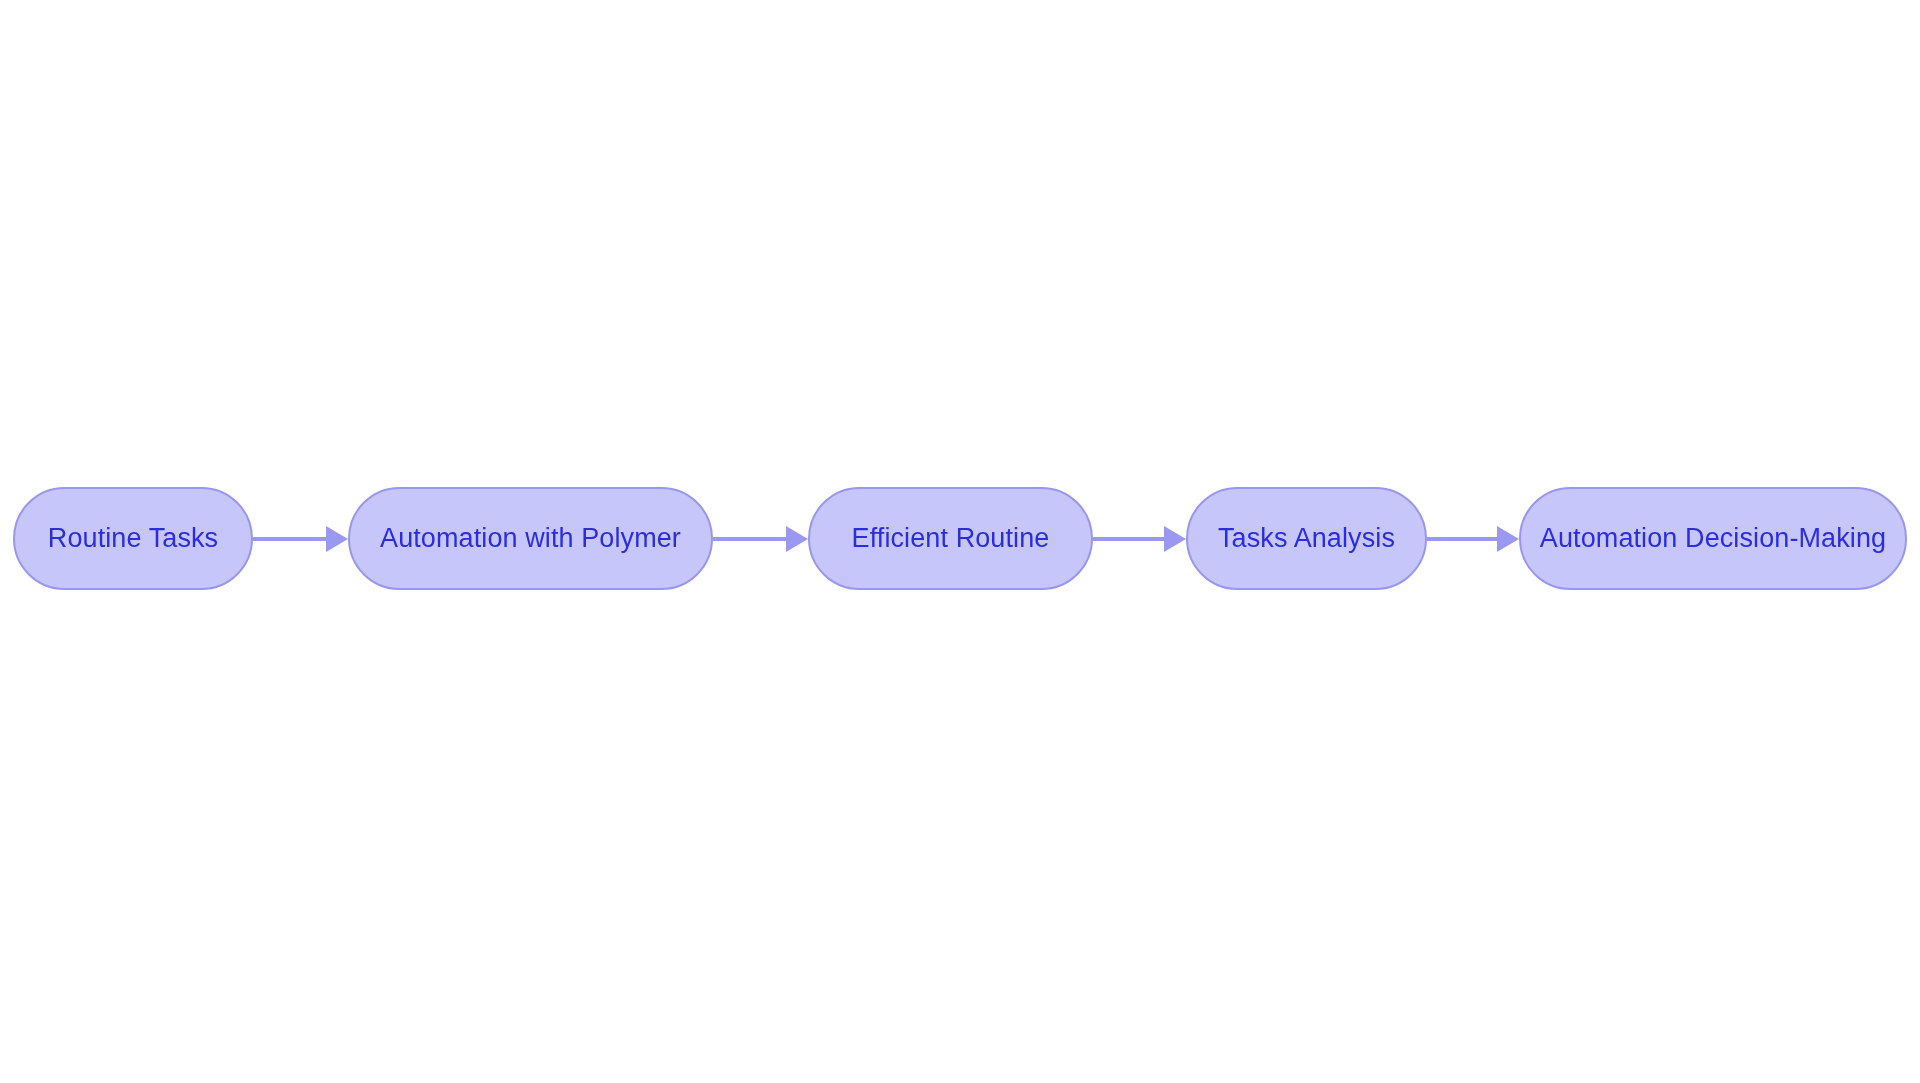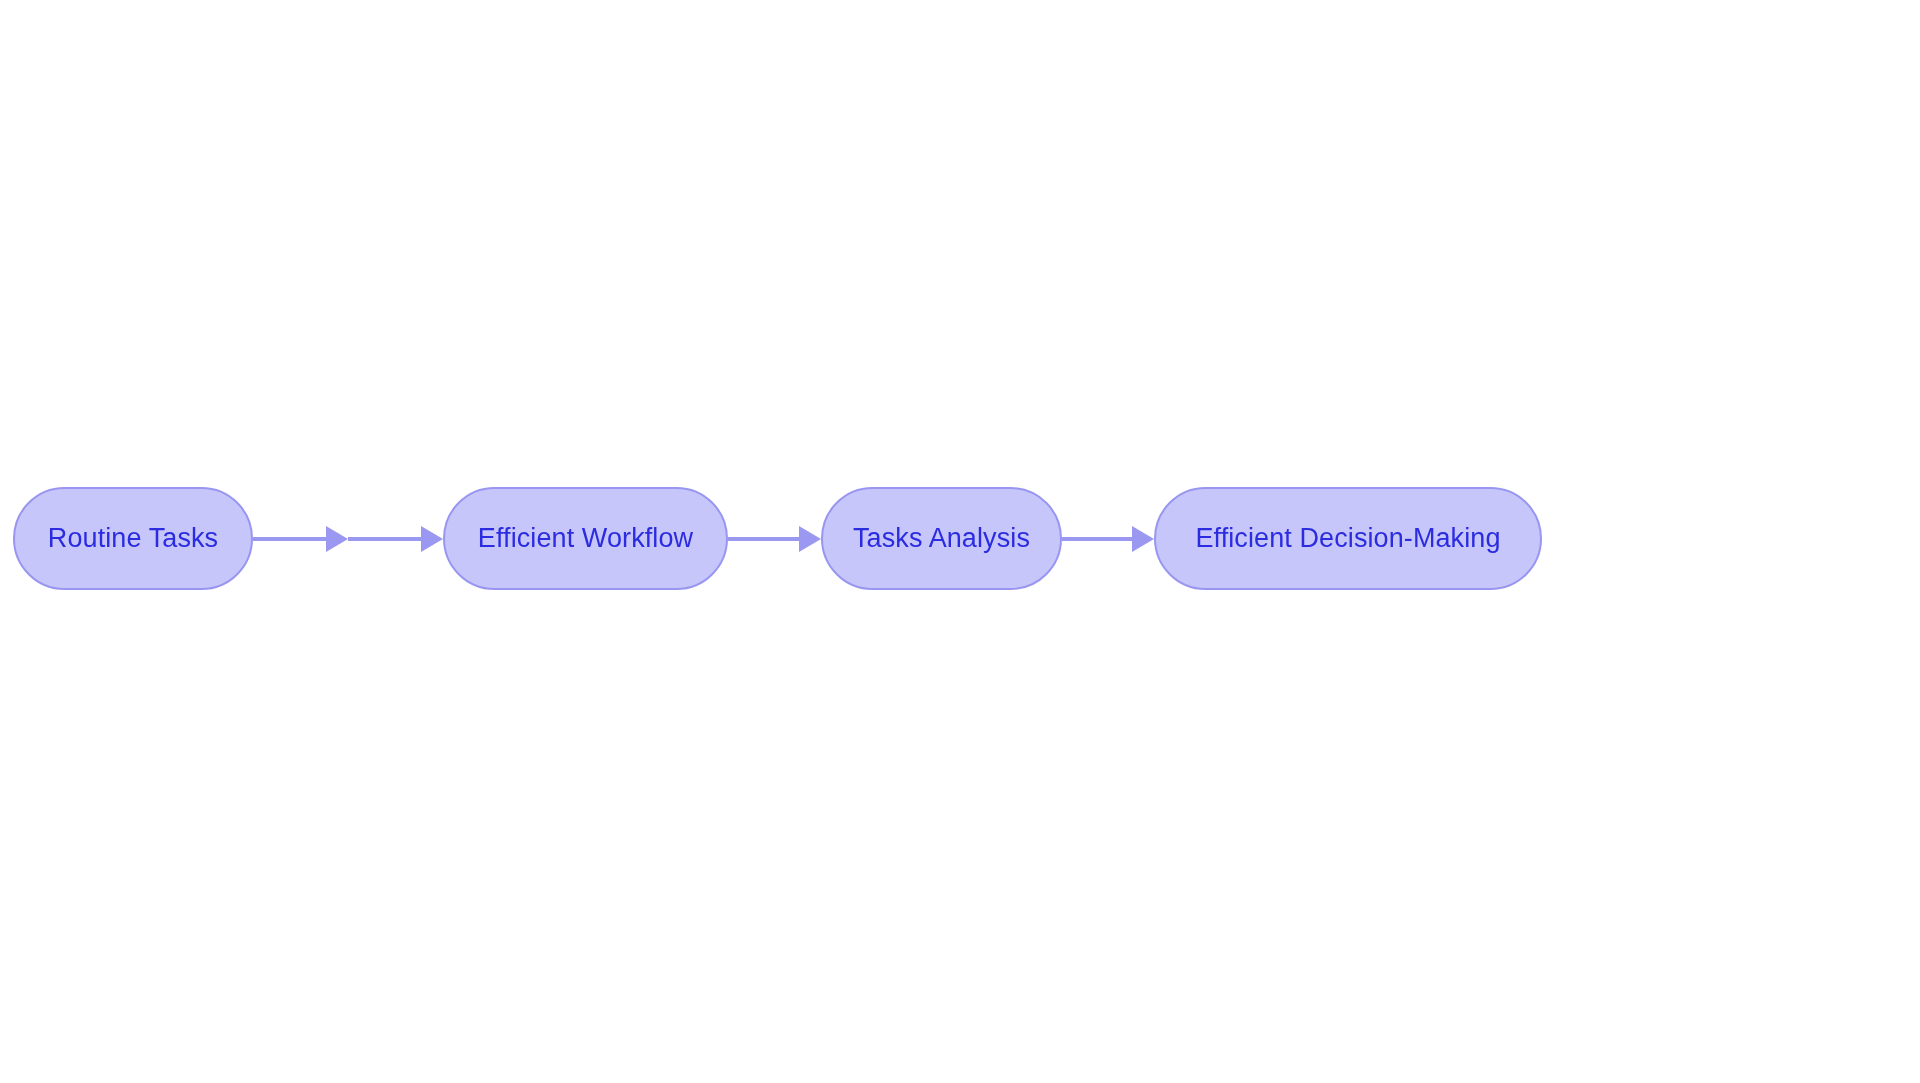--- a/index.html
+++ b/index.html
@@ -109,42 +109,45 @@
 
     <div class="node node-w1">
       <span class="node-label">Routine Tasks</span>
     </div>
 
     <div class="connector conn-gap1">
       <div class="conn-shaft"></div>
       <div class="conn-head"></div>
     </div>
 
+    <div class="node node-w2">
+      <span class="node-label">Automation with Polymer</span>
+    </div>
 
     <div class="connector conn-gap2">
       <div class="conn-shaft"></div>
       <div class="conn-head"></div>
     </div>
 
     <div class="node node-w3">
-      <span class="node-label">Efficient Workflow</span>
+      <span class="node-label">Efficient Routine</span>
     </div>
 
     <div class="connector conn-gap3">
       <div class="conn-shaft"></div>
       <div class="conn-head"></div>
     </div>
 
     <div class="node node-w4">
       <span class="node-label">Tasks Analysis</span>
     </div>
 
     <div class="connector conn-gap4">
       <div class="conn-shaft"></div>
       <div class="conn-head"></div>
     </div>
 
     <div class="node node-w5">
-      <span class="node-label">Efficient Decision-Making</span>
+      <span class="node-label">Automation Decision-Making</span>
     </div>
 
   </div>
 </div>
 
 </body></html>

